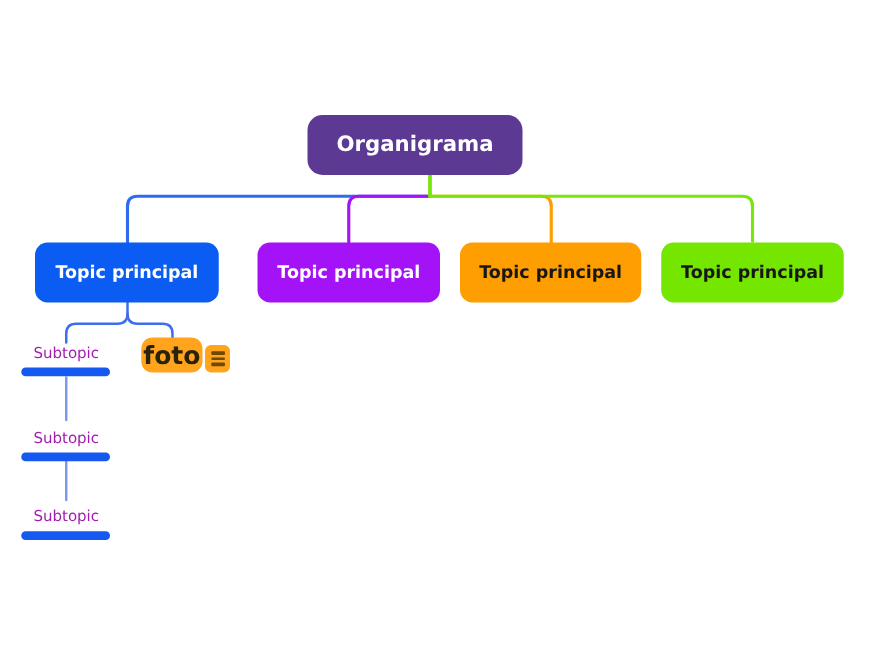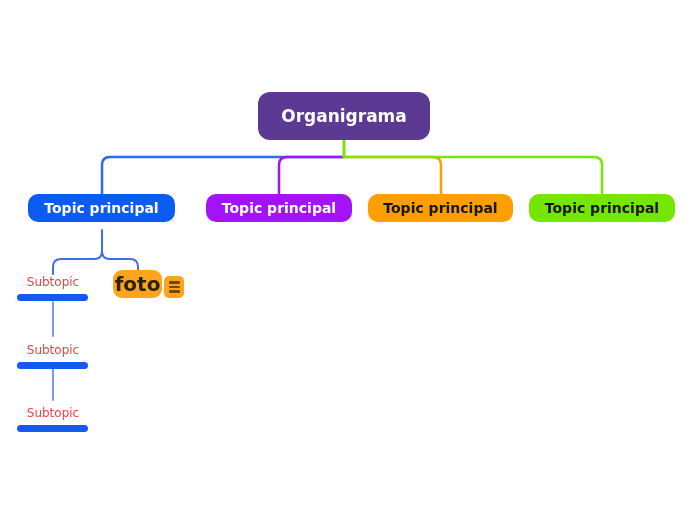--- a/index.html
+++ b/index.html
@@ -25,31 +25,31 @@
   }
   .node {
     position: absolute;
     display: flex;
     align-items: center;
     justify-content: center;
     box-sizing: border-box;
     cursor: pointer;
   }
   .root-node {
-    left: 258px;
+    left: 246px;
     top: 92px;
     width: 172px;
     height: 48px;
     border-radius: 12px;
     font-size: 17px;
     font-weight: bold;
   }
   .topic-node {
     top: 194px;
-    height: 28px;
+    height: 48px;
     border-radius: 10px;
     font-size: 14px;
     font-weight: bold;
   }
   .topic-1 { left: 28px;  width: 147px; }
   .topic-2 { left: 206px; width: 146px; }
   .topic-3 { left: 368px; width: 145px; }
   .topic-4 { left: 529px; width: 146px; }
   .subtopic {
     position: absolute;
@@ -59,21 +59,21 @@
   }
   .subtopic-1 { top: 276px; }
   .subtopic-2 { top: 344px; }
   .subtopic-3 { top: 407px; }
   .subtopic-label {
     display: block;
     width: 100%;
     text-align: center;
     font-size: 12px;
     line-height: 13px;
-    color: #ef4444;
+    color: #a21caf;
   }
   .subtopic-bar {
     margin-top: 5px;
     width: 71px;
     height: 7px;
     border-radius: 4px;
   }
   .foto-node {
     left: 113px;
     top: 270px;

